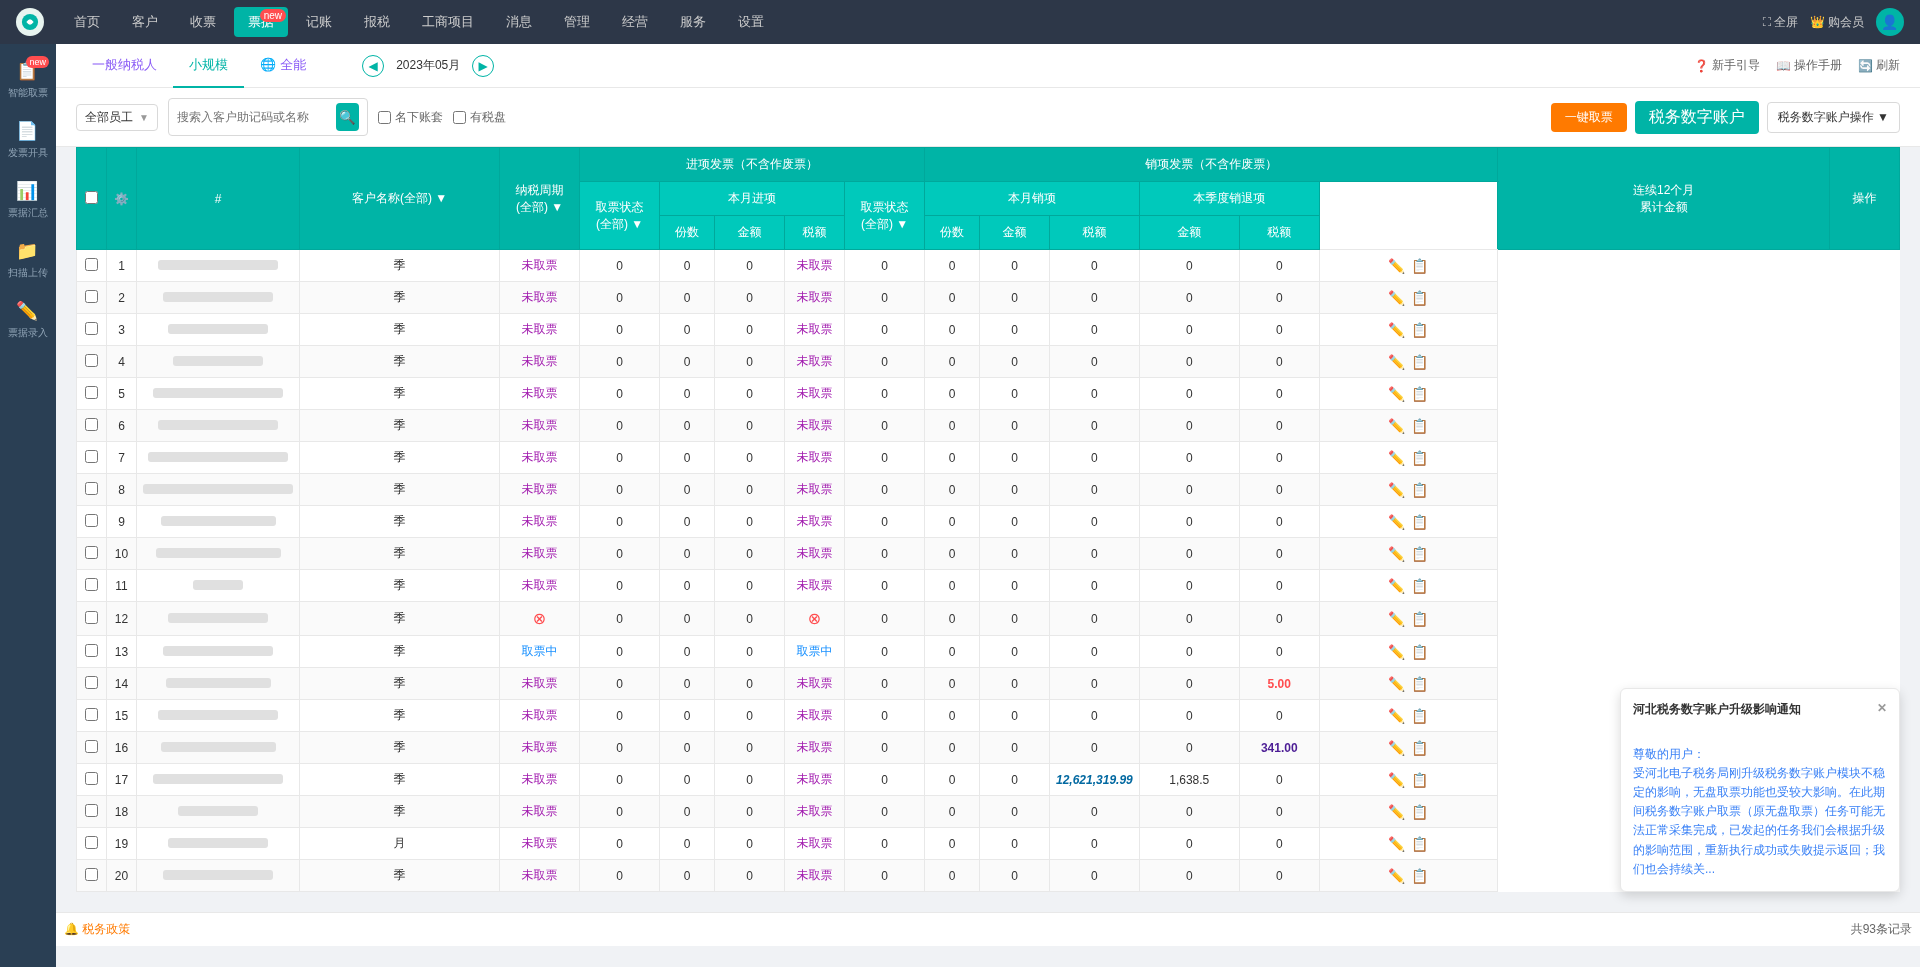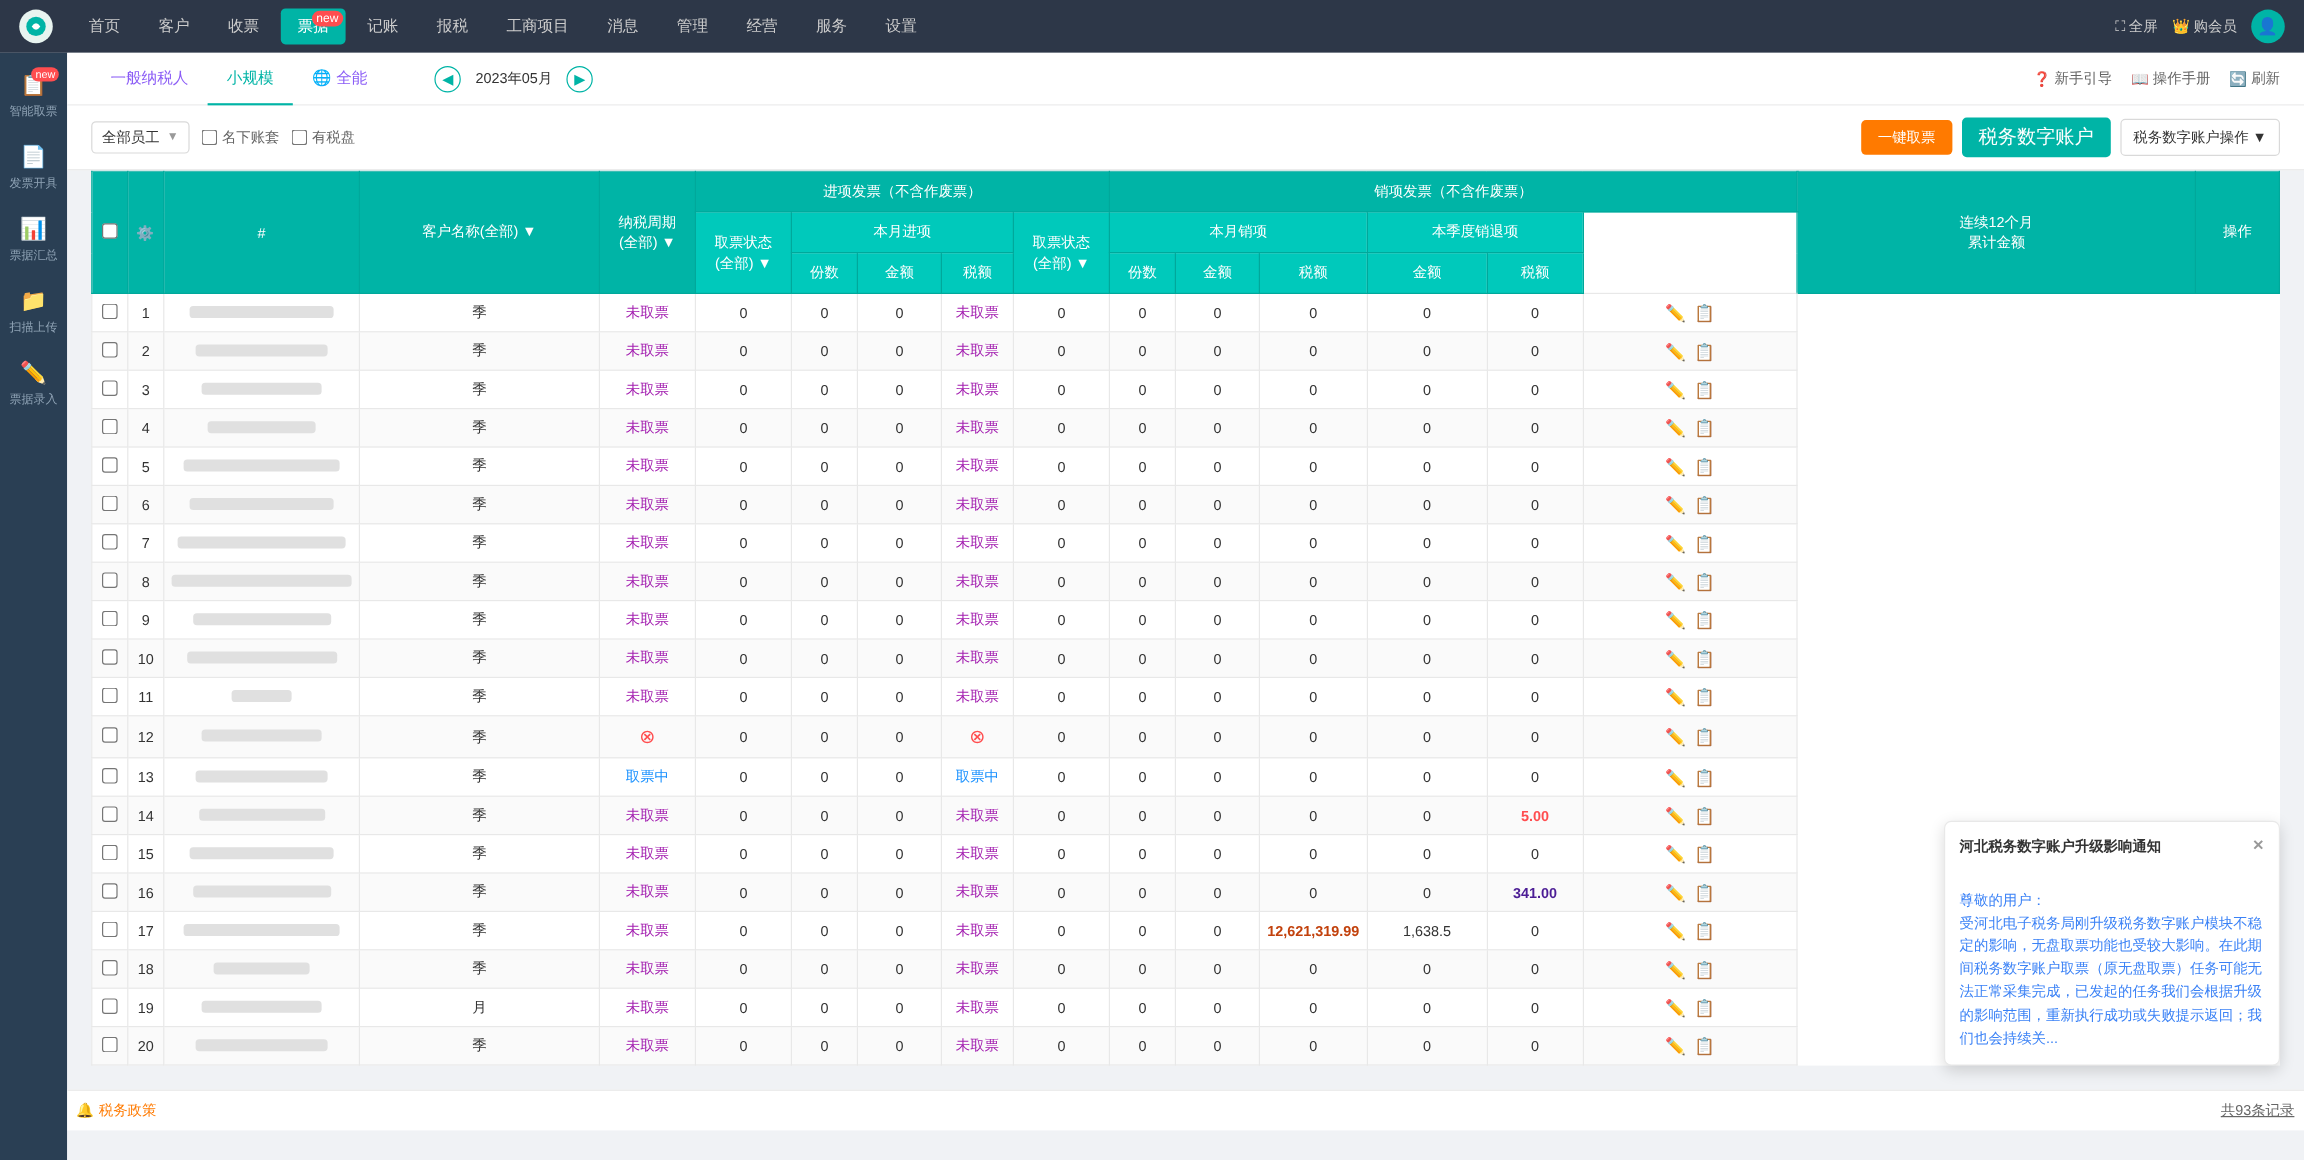--- a/index.html
+++ b/index.html
@@ -52,21 +52,21 @@
     .table-container { flex: 1; overflow: auto; padding: 0 20px 20px; position: relative; }
     .data-table { width: 100%; border-collapse: collapse; background: #fff; }
     .data-table thead tr th { background: #00b4a6; color: #fff; padding: 8px 6px; text-align: center; font-size: 12px; font-weight: normal; border: 1px solid #00a89b; white-space: nowrap; }
     .data-table thead tr.sub-header th { background: #00c9bb; }
     .data-table tbody tr td { padding: 7px 6px; text-align: center; font-size: 12px; border: 1px solid #e8e8e8; background: #fff; }
     .data-table tbody tr:nth-child(even) td { background: #fafafa; }
     .badge-未取票 { color: #a21caf; }
     .action-icons { display: flex; align-items: center; justify-content: center; gap: 6px; }
     .action-icon { cursor: pointer; color: #00b4a6; font-size: 14px; }
     .blurred-text { background: #e0e0e0; border-radius: 3px; height: 10px; display: inline-block; }
-    .highlight-val { color: #c2410c; font-weight: bold; }
+    .highlight-val { color: #0369a1; font-weight: bold; font-style: italic; }
 
     
     .table-footer { padding: 8px 8px; background: #fff; border-top: 1px solid #e8e8e8; font-size: 12px; color: #666; display: flex; align-items: center; }
     .footer-link { color: #ff7a00; cursor: pointer; }
 
     
     .popup-notification { position: absolute; right: 20px; bottom: 60px; width: 280px; background: #fff; border: 1px solid #e8e8e8; border-radius: 6px; padding: 12px; box-shadow: 0 4px 12px rgba(0,0,0,0.15); font-size: 12px; }
     .popup-title { font-weight: bold; color: #333; margin-bottom: 8px; display: flex; justify-content: space-between; }
     .popup-body { color: #3b82f6; line-height: 1.6; }
     .popup-close { cursor: pointer; color: #999; }
@@ -154,20 +154,24 @@
         <span>📖 <span>操作手册</span></span>
         <span>🔄 <span>刷新</span></span>
       </div>
     </div>
 
     <div class="toolbar">
       <div class="select-box">
         <span>全部员工</span>
         <span class="arrow">▼</span>
       </div>
+      <div class="search-input">
+        <input type="text" placeholder="搜索入客户助记码或名称" style="">
+        <button class="search-btn">🔍</button>
+      </div>
       <label class="checkbox-label">
         <input type="checkbox" style="">
         <span>名下账套</span>
       </label>
       <label class="checkbox-label">
         <input type="checkbox" style="">
         <span>有税盘</span>
       </label>
       <div class="toolbar-right">
         <button class="btn-primary">一键取票</button>
@@ -701,17 +705,17 @@
           </div>
           <div class="popup-body" style="white-space:pre-line;">
             尊敬的用户：
 受河北电子税务局刚升级税务数字账户模块不稳定的影响，无盘取票功能也受较大影响。在此期间税务数字账户取票（原无盘取票）任务可能无法正常采集完成，已发起的任务我们会根据升级的影响范围，重新执行成功或失败提示返回；我们也会持续关...
           </div>
         </div>
       </div>
 
       <div class="table-footer">
         <span class="footer-link">🔔 <span>税务政策</span></span>
-        <span style="margin-left:auto;text-decoration:underline;">共93条记录</span>
+        <span style="margin-left:auto;">共93条记录</span>
       </div>
     </div>
   </div>
 </div>
 
 </body></html>

